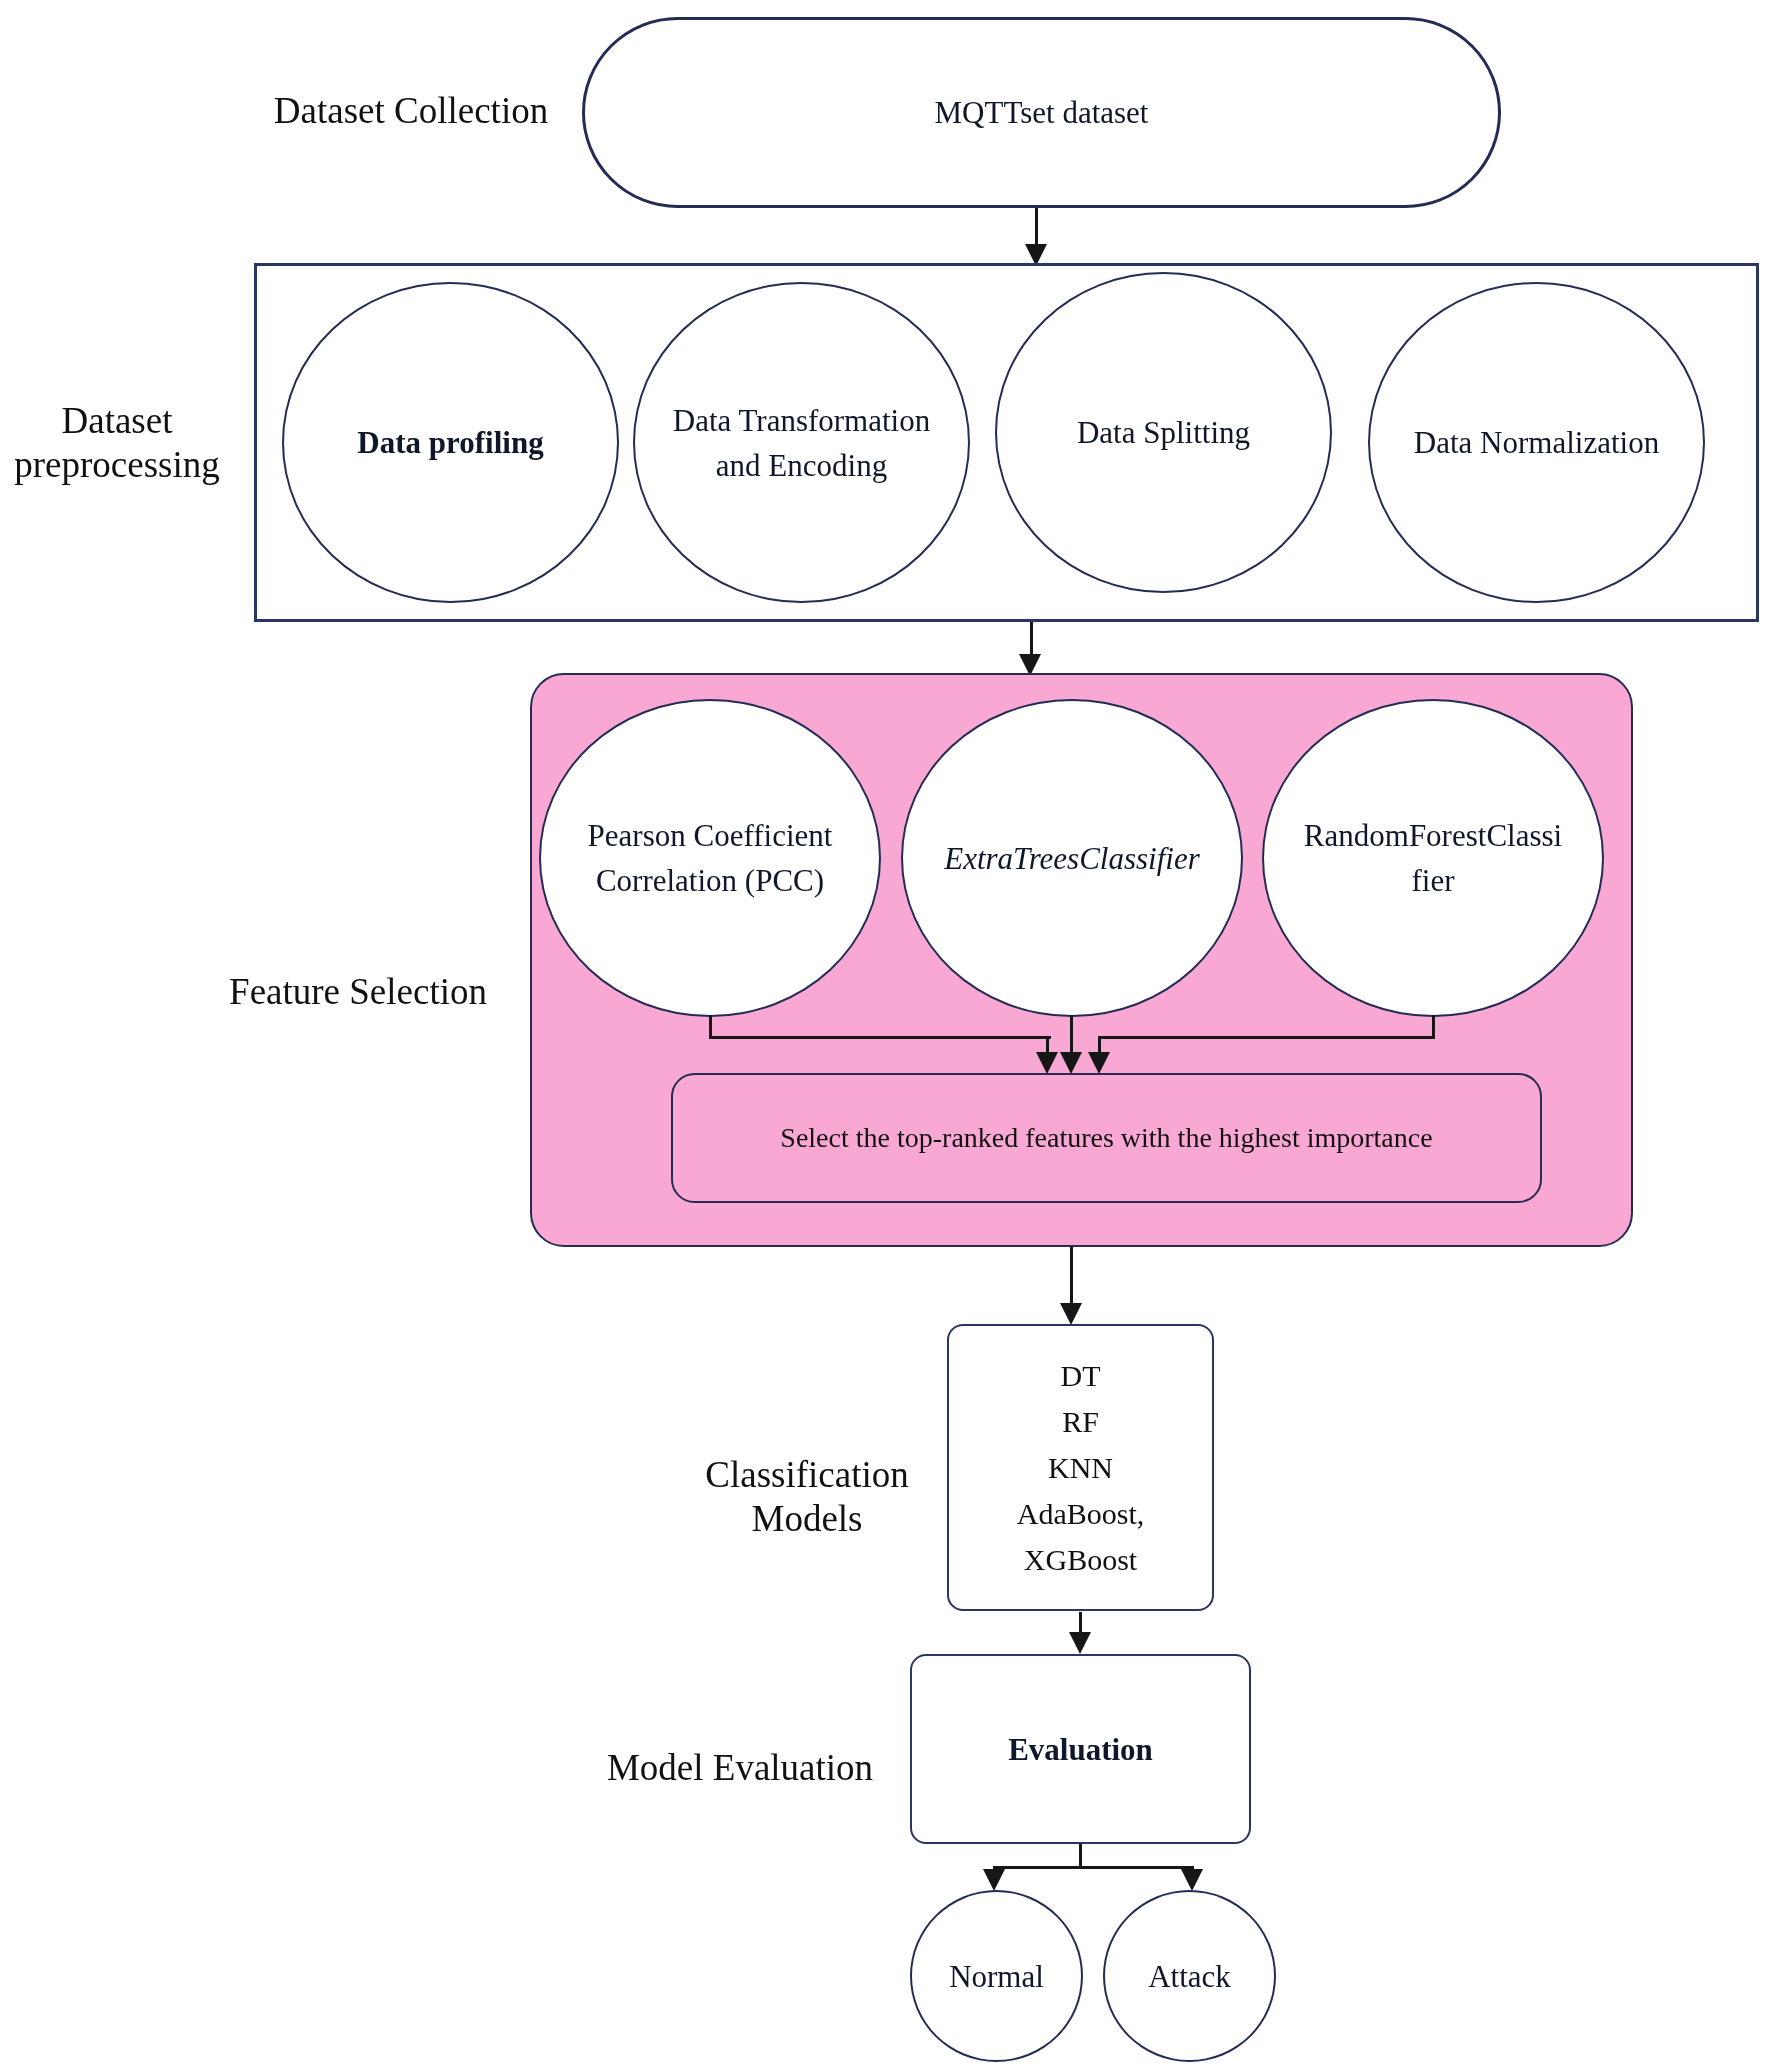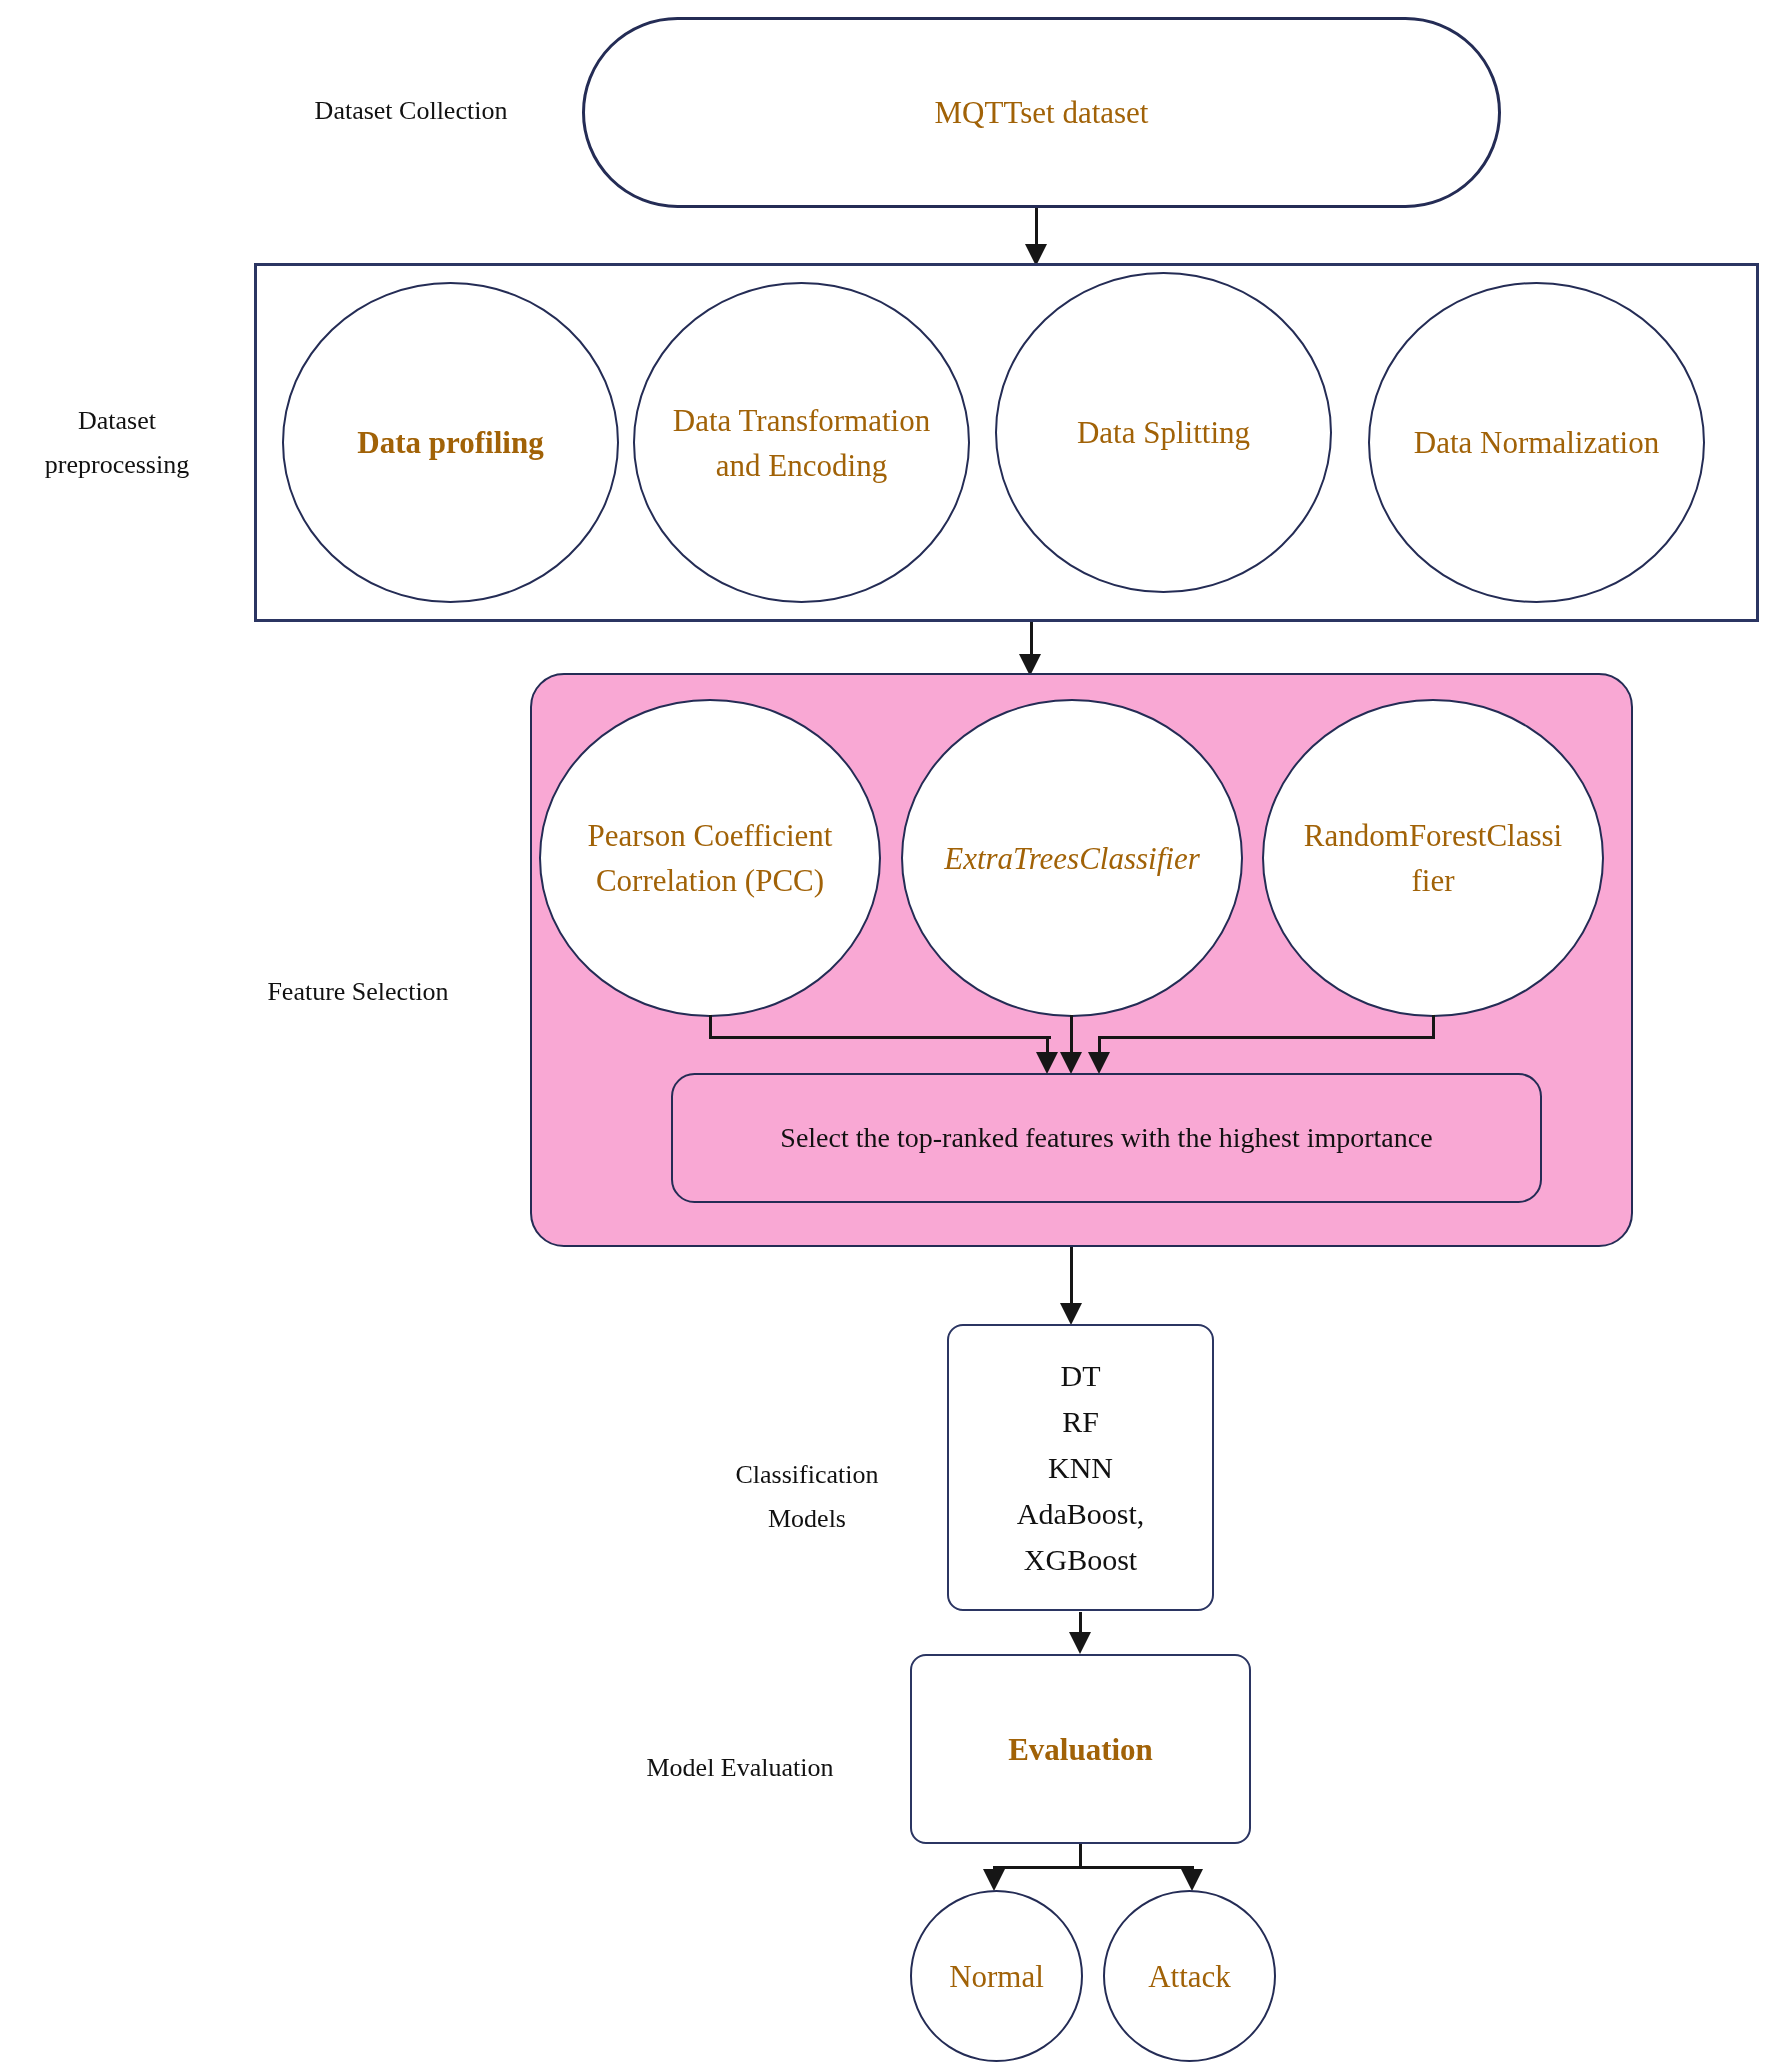--- a/index.html
+++ b/index.html
@@ -43,26 +43,26 @@
     display: flex; flex-direction: column; align-items: center; justify-content: center;
     text-align: center;
   }
   .rect.cellbox {
     display: flex; flex-direction: column; align-items: center; justify-content: center;
     text-align: center;
     border-radius: 16px;
   }
 
   
-  .node-text { font-size: 31px; line-height: 45px; color: #a16207; }
+  .node-text { font-size: 31px; line-height: 45px; color: #0f172a; }
   .node-text .ln { display: block; white-space: nowrap; }
   .side-label {
     position: absolute;
     transform: translate(-50%, -50%);
-    font-size: 26px; line-height: 44px;
+    font-size: 37px; line-height: 44px;
     text-align: center; color: #111111;
     white-space: nowrap;
   }
   .side-label .ln { display: block; }
   .select-text { font-size: 28px; white-space: nowrap; color: #111111; }
   .models-text { font-size: 30px; line-height: 46px; color: #111111; }
   .models-text .ln { display: block; }
 
   
   .vline { position: absolute; width: 2.9px; background: #161616; }

